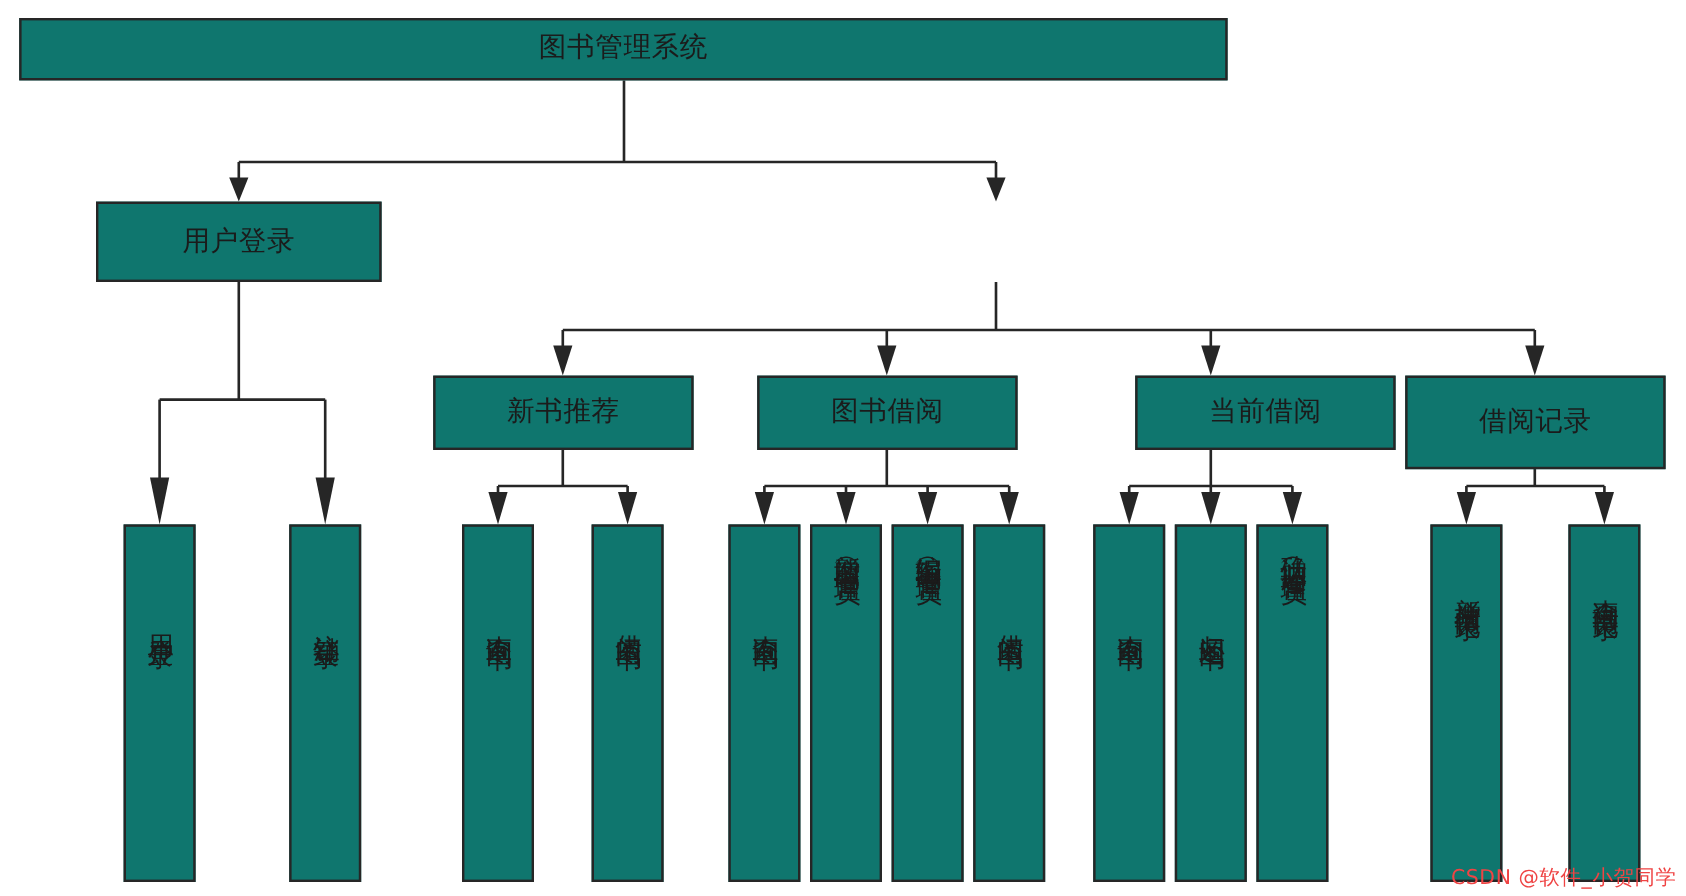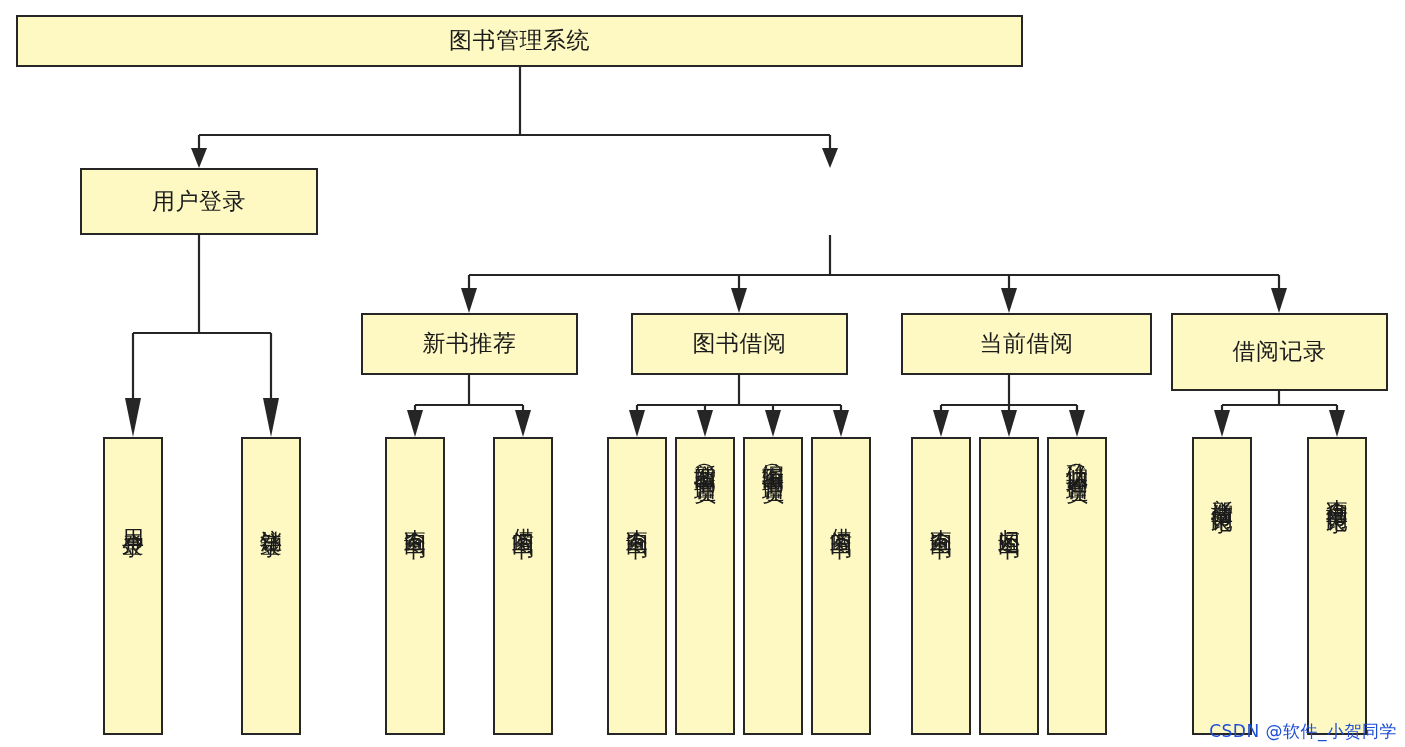--- a/index.html
+++ b/index.html
@@ -16,21 +16,21 @@
   #diagram-root {
     position: relative;
     width: 1405px;
     height: 747px;
     background: #ffffff;
   }
   
   .node {
     position: absolute;
     box-sizing: border-box;
-    background: #fef9c3;
+    background: #0f766e;
     border: 2px solid #262626;
     display: flex;
     align-items: center;
     justify-content: center;
     color: #1b1b1b;
   }
   .node-label {
     display: block;
     text-align: center;
     line-height: 1.12;
@@ -70,21 +70,21 @@
     stroke-width: 2.2;
     fill: none;
   }
   #connectors polygon { fill: #262626; }
   
   #watermark {
     position: absolute;
     right: 8px;
     bottom: 4px;
     font-size: 17px;
-    color: #1d4ed8;
+    color: #ef4444;
     letter-spacing: 0.5px;
     white-space: nowrap;
     font-family: "DejaVu Sans", "Liberation Sans", sans-serif;
   }
 </style>
 </head>
 <body>
 
 <div id="diagram-root">
 
@@ -160,21 +160,21 @@
 
 
   <div class="node horiz" style="left:361px; top:313px; width:217px; height:62px;">
     <span class="node-label">新书推荐</span>
   </div>
 
   <div class="node horiz" style="left:631px; top:313px; width:217px; height:62px;">
     <span class="node-label">图书借阅</span>
   </div>
 
-  <div class="node horiz" style="left:901px; top:313px; width:251px; height:62px;">
+  <div class="node horiz" style="left:946px; top:313px; width:217px; height:62px;">
     <span class="node-label">当前借阅</span>
   </div>
 
   <div class="node horiz" style="left:1171px; top:313px; width:217px; height:78px;">
     <span class="node-label">借阅记录</span>
   </div>
 
   <div class="node vert" style="left:103px; top:437px; width:60px; height:298px; padding-top:72px;">
     <span class="node-label">用户登录</span>
   </div>

